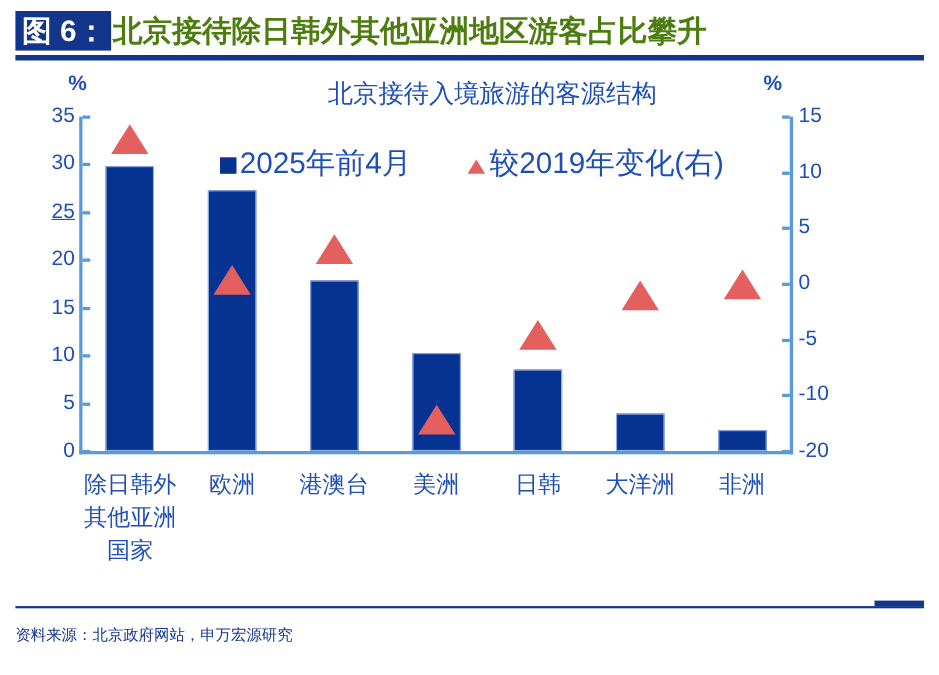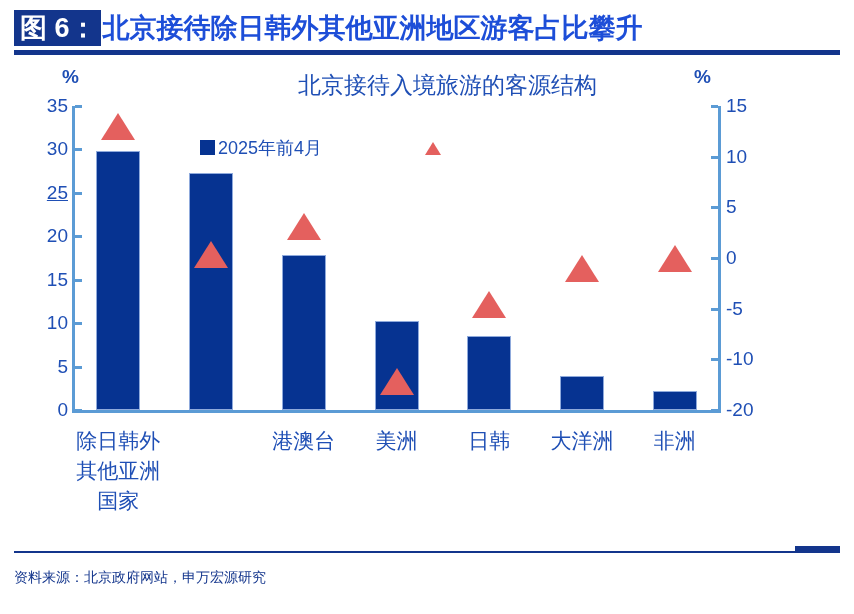--- a/index.html
+++ b/index.html
@@ -22,21 +22,21 @@
     color:#ffffff;
     font-size:27px;
     font-weight:bold;
     line-height:36px;
     padding:0 4px 0 6px;
     vertical-align:top;
     letter-spacing:0px;
   }
   #header-title .figtext {
     display:inline-block;
-    color:#1d4ed8;
+    color:#4d7c0f;
     font-size:27px;
     font-weight:bold;
     line-height:36px;
     vertical-align:top;
     letter-spacing:0px;
     margin-left:2px;
   }
   #header-rule {
     position:absolute; left:14px; top:50px; width:826px; height:5px;
     background:#13358c;
@@ -117,21 +117,21 @@
     white-space:pre-line;
   }
 
   
   #legend {
     position:absolute; left:200px; top:78px; width:460px; height:30px;
   }
   .legend-item {
     position:absolute;
     color:#1f4fb5;
-    font-size:18px;
+    font-size:27px;
     line-height:24px;
     white-space:nowrap;
     text-align:center;
   }
   .legend-swatch-square {
     display:inline-block;
     width:15px; height:15px;
     background:#063391;
     vertical-align:-1px;
     margin-right:3px;
@@ -214,21 +214,21 @@
       <div class="tick-label right" style="top: 291.333px;">-10</div>
       <div class="tick right" style="top: 351px;"></div>
       <div class="tick-label right" style="top: 342px;">-20</div>
     </div>
 
   <div id="legend">
     <div class="legend-item" style="left:0px; top:0px;">
       <span class="legend-swatch-square"></span><span>2025年前4月</span>
     </div>
     <div class="legend-item" style="left:225px; top:0px;">
-      <span class="legend-swatch-tri"></span>
+      <span class="legend-swatch-tri"></span><span>较2019年变化(右)</span>
     </div>
   </div>
 
   <div id="plot">
       <div class="bar" style="left: 24.3571px; width: 44px; height: 258.834px; top: 45.1657px; background: rgb(6, 51, 145);"></div>
       <div class="bar" style="left: 117.071px; width: 44px; height: 237.12px; top: 66.88px; background: rgb(6, 51, 145);"></div>
       <div class="bar" style="left: 209.786px; width: 44px; height: 155.474px; top: 148.526px; background: rgb(6, 51, 145);"></div>
       <div class="bar" style="left: 302.5px; width: 44px; height: 89.4629px; top: 214.537px; background: rgb(6, 51, 145);"></div>
       <div class="bar" style="left: 395.214px; width: 44px; height: 73.8286px; top: 230.171px; background: rgb(6, 51, 145);"></div>
       <div class="bar" style="left: 487.929px; width: 44px; height: 33.8743px; top: 270.126px; background: rgb(6, 51, 145);"></div>
@@ -239,20 +239,21 @@
       <div class="marker" style="left: 307.5px; top: 262.127px; border-bottom-color: rgb(228, 96, 94);"></div>
       <div class="marker" style="left: 400.214px; top: 185.113px; border-bottom-color: rgb(228, 96, 94);"></div>
       <div class="marker" style="left: 492.929px; top: 148.633px; border-bottom-color: rgb(228, 96, 94);"></div>
       <div class="marker" style="left: 585.643px; top: 138.5px; border-bottom-color: rgb(228, 96, 94);"></div>
     </div>
 
   <div id="cat-labels">
       <div class="cat" style="left: -13.6429px; width: 120px; top: 0px;">除日韩外
 其他亚洲
 国家</div>
+      <div class="cat" style="left: 79.0714px; width: 120px; top: 0px;">欧洲</div>
       <div class="cat" style="left: 171.786px; width: 120px; top: 0px;">港澳台</div>
       <div class="cat" style="left: 264.5px; width: 120px; top: 0px;">美洲</div>
       <div class="cat" style="left: 357.214px; width: 120px; top: 0px;">日韩</div>
       <div class="cat" style="left: 449.929px; width: 120px; top: 0px;">大洋洲</div>
       <div class="cat" style="left: 542.643px; width: 120px; top: 0px;">非洲</div>
     </div>
 </div>
 
 <div id="footer-accent"></div>
 <div id="footer-rule"></div>

